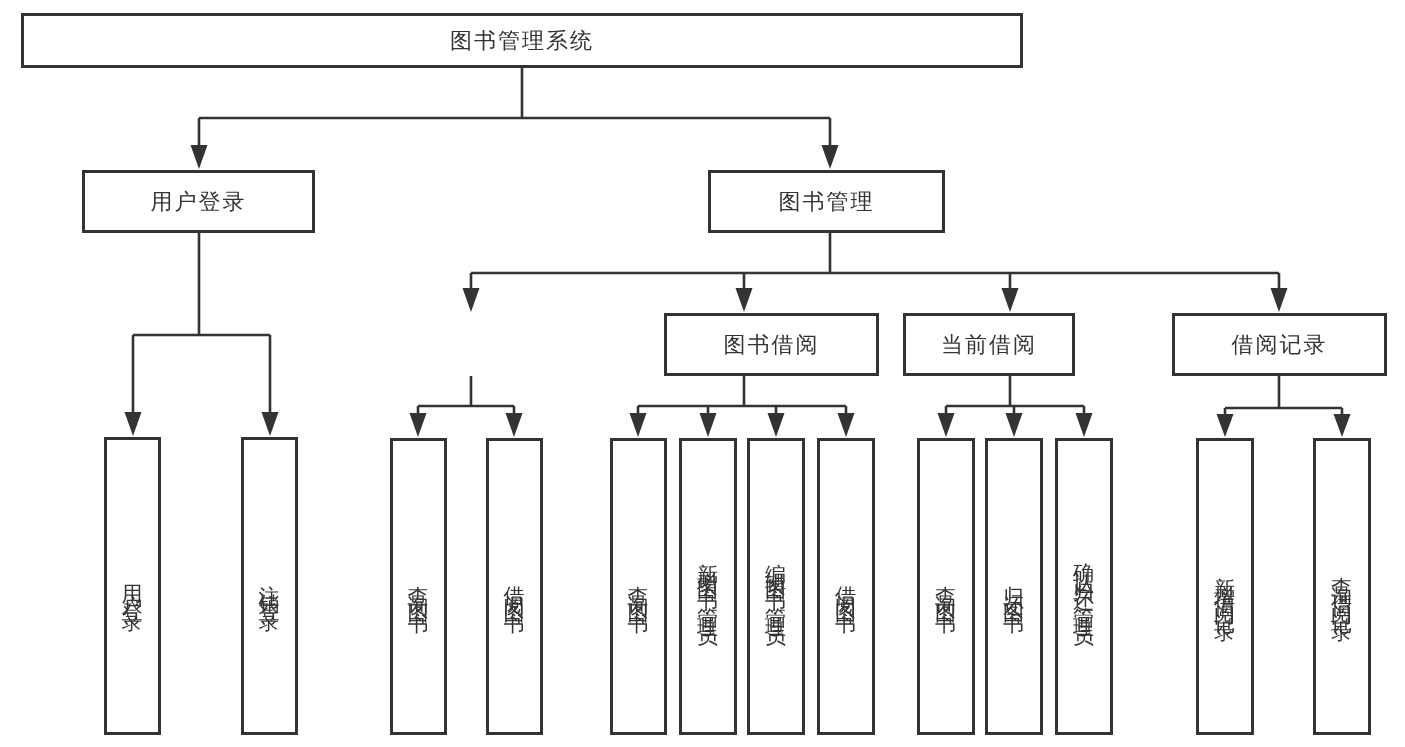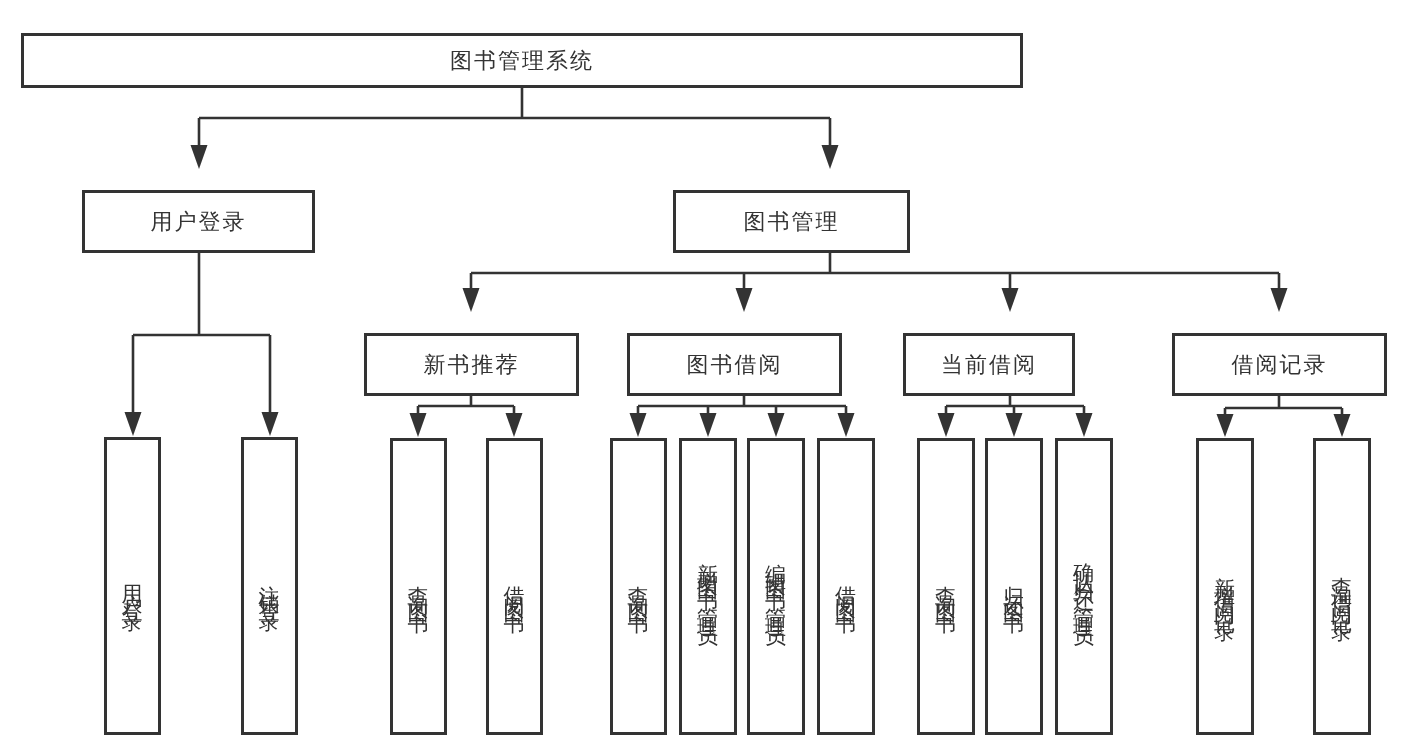--- a/index.html
+++ b/index.html
@@ -24,21 +24,20 @@
     border: 3px solid #333333;
     display: flex;
     align-items: center;
     justify-content: center;
     color: #333333;
   }
   .hbox {
     font-size: 22px;
     letter-spacing: 2px;
     white-space: nowrap;
-    margin-top: 20px;
   }
   .vbox .vlabel {
     writing-mode: vertical-lr;
     text-orientation: mixed;
     font-size: 21px;
     letter-spacing: 9px;
     line-height: 1;
     color: #333333;
     white-space: nowrap;
   }
@@ -93,24 +92,23 @@
       <polygon points="1005.5,413 1022.5,413 1014,437"></polygon>
       <polygon points="1075.5,413 1092.5,413 1084,437"></polygon>
       <polygon points="1216.5,414 1233.5,414 1225,437"></polygon>
       <polygon points="1333.5,414 1350.5,414 1342,437"></polygon>
     </g>
   </svg>
 
   <div class="node hbox" style="left:21px; top:13px; width:1002px; height:55px;">图书管理系统</div>
 
   <div class="node hbox" style="left:82px; top:170px; width:233px; height:63px;">用户登录</div>
-  <div class="node hbox" style="left:673px; top:170px; width:237px; height:63px;">图书管理</div>
+  <div class="node hbox" style="left:708px; top:170px; width:237px; height:63px;">图书管理</div>
 
-  <div class="node hbox" style="left:364px; top:313px; width:215px; height:63px;">新书推荐</div>
-  <div class="node hbox" style="left:627px; top:313px; width:215px; height:63px;">图书借阅</div>
+  <div class="node hbox" style="left:664px; top:313px; width:215px; height:63px;">图书借阅</div>
   <div class="node hbox" style="left:903px; top:313px; width:172px; height:63px;">当前借阅</div>
   <div class="node hbox" style="left:1172px; top:313px; width:215px; height:63px;">借阅记录</div>
 
   <div class="node vbox" style="left:104px; top:437px; width:57px; height:298px;">
     <span class="vlabel">用户登录</span>
   </div>
   <div class="node vbox" style="left:241px; top:437px; width:57px; height:298px;">
     <span class="vlabel">注销登录</span>
   </div>
 

